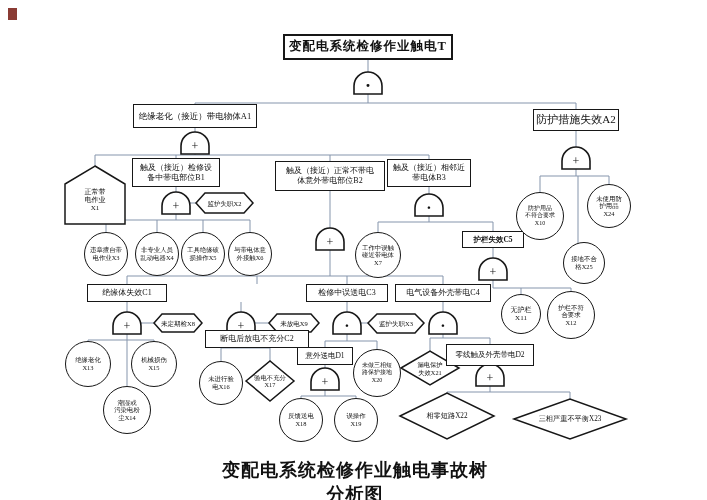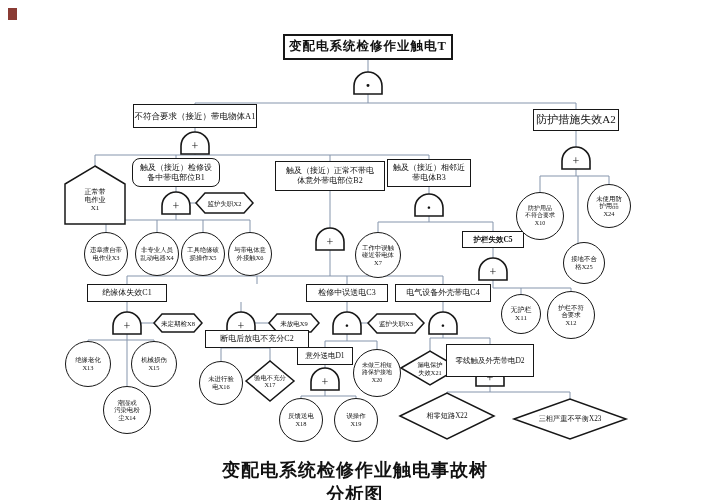--- a/index.html
+++ b/index.html
@@ -112,35 +112,35 @@
     <path class="shape" d="M269 323 L277 314 H311 L319 323 L311 332 H277 Z"></path>
     <path class="shape" d="M368 323 L377 314 H415 L424 323 L415 333 H377 Z"></path>
 
     <path class="shape" d="M246 381 L270 361 L294 381 L270 401 Z"></path>
     <path class="shape" d="M401 368 L430 351 L459 368 L430 385 Z"></path>
     <path class="shape" d="M400 416 L447 393 L494 416 L447 439 Z"></path>
     <path class="shape" d="M514 419 L570 399 L626 419 L570 439 Z"></path>
   </svg>
 
   <div class="node box title-box" style="left:283px;top:34px;width:170px;height:26px;border-width:2px;">变配电系统检修作业触电T</div>
-  <div class="node box" style="left:133px;top:104px;width:124px;height:24px;font-size:8.5px;">不符合要求（接近）带电物体A1</div>
+  <div class="node box" style="left:133px;top:104px;width:124px;height:24px;font-size:8.5px;">绝缘老化（接近）带电物体A1</div>
   <div class="node box" style="left:533px;top:109px;width:86px;height:22px;font-size:11px;border-width:1.8px;">防护措施失效A2</div>
-  <div class="node box" style="left:132px;top:158px;width:88px;height:29px;border-radius:8px;">触及（接近）检修设
+  <div class="node box" style="left:132px;top:158px;width:88px;height:29px;">触及（接近）检修设
 备中带电部位B1</div>
   <div class="node box" style="left:275px;top:161px;width:110px;height:30px;">触及（接近）正常不带电
 体意外带电部位B2</div>
   <div class="node box" style="left:387px;top:159px;width:84px;height:28px;">触及（接近）相邻近
 带电体B3</div>
   <div class="node box" style="left:87px;top:284px;width:80px;height:18px;">绝缘体失效C1</div>
   <div class="node box" style="left:205px;top:284px;width:104px;height:18px;margin-top:46px;">断电后放电不充分C2</div>
   <div class="node box" style="left:306px;top:284px;width:82px;height:18px;">检修中误送电C3</div>
   <div class="node box" style="left:395px;top:284px;width:96px;height:18px;">电气设备外壳带电C4</div>
   <div class="node box" style="left:462px;top:231px;width:62px;height:17px;font-size:7.5px;font-weight:bold;">护栏失效C5</div>
   <div class="node box" style="left:297px;top:347px;width:56px;height:18px;font-size:7.5px;">意外送电D1</div>
-  <div class="node box" style="left:446px;top:344px;width:88px;height:33px;font-size:7.5px;">零线触及外壳带电D2</div>
+  <div class="node box" style="left:446px;top:344px;width:88px;height:22px;font-size:7.5px;">零线触及外壳带电D2</div>
 
   <div class="node circle" style="left:84px;top:232px;width:44px;height:44px;">违章擅自带
 电作业X3</div>
   <div class="node circle" style="left:135px;top:232px;width:44px;height:44px;">非专业人员
 乱动电器X4</div>
   <div class="node circle" style="left:181px;top:232px;width:44px;height:44px;">工具绝缘破
 损操作X5</div>
   <div class="node circle" style="left:228px;top:232px;width:44px;height:44px;">与带电体意
 外接触X6</div>
   <div class="node circle" style="left:355px;top:232px;width:46px;height:46px;">工作中误触

